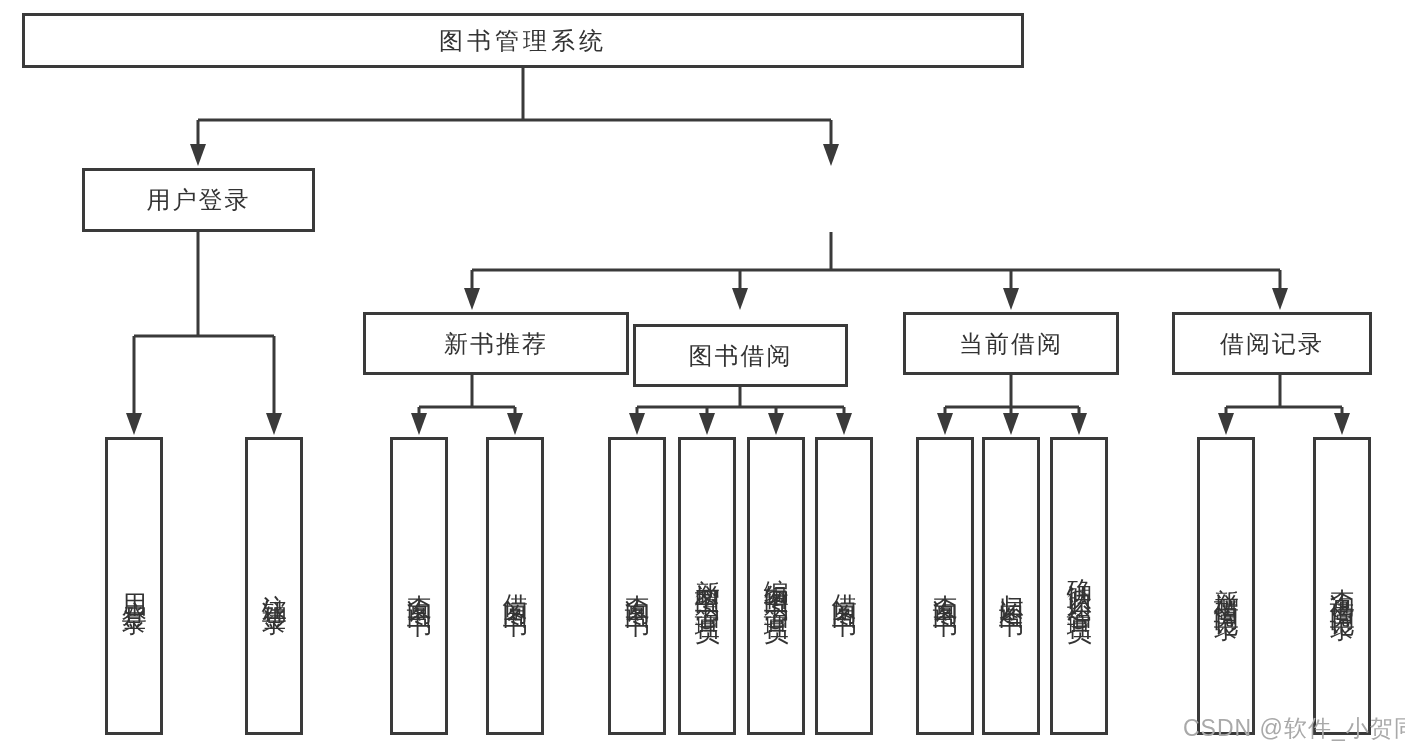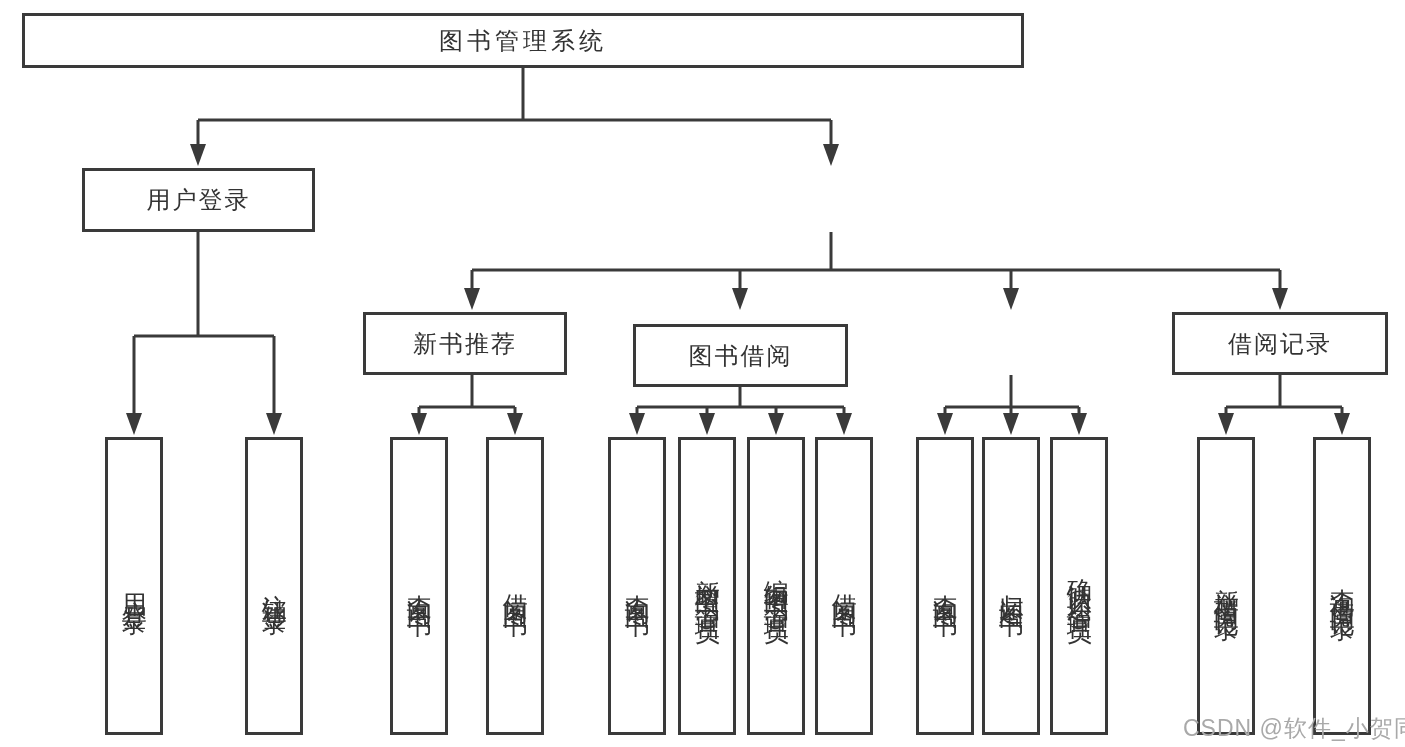--- a/index.html
+++ b/index.html
@@ -92,27 +92,30 @@
   </svg>
 
   <div class="box" style="left:22px;top:13px;width:1002px;height:55px">
     <span class="h-label root-label">图书管理系统</span>
   </div>
 
   <div class="box" style="left:82px;top:168px;width:233px;height:64px">
     <span class="h-label">用户登录</span>
   </div>
 
-  <div class="box" style="left:363px;top:312px;width:204px;height:63px">
+  <div class="box" style="left:363px;top:312px;width:266px;height:63px">
     <span class="h-label">新书推荐</span>
   </div>
   <div class="box" style="left:633px;top:324px;width:215px;height:63px">
     <span class="h-label">图书借阅</span>
   </div>
-  <div class="box" style="left:1172px;top:312px;width:216px;height:63px">
+  <div class="box" style="left:903px;top:312px;width:216px;height:63px">
+    <span class="h-label">当前借阅</span>
+  </div>
+  <div class="box" style="left:1172px;top:312px;width:200px;height:63px">
     <span class="h-label">借阅记录</span>
   </div>
 
   <div class="box" style="left:105px;top:437px;width:58px;height:298px">
     <span class="v-label">用户登录</span>
   </div>
   <div class="box" style="left:245px;top:437px;width:58px;height:298px">
     <span class="v-label">注销登录</span>
   </div>
 

